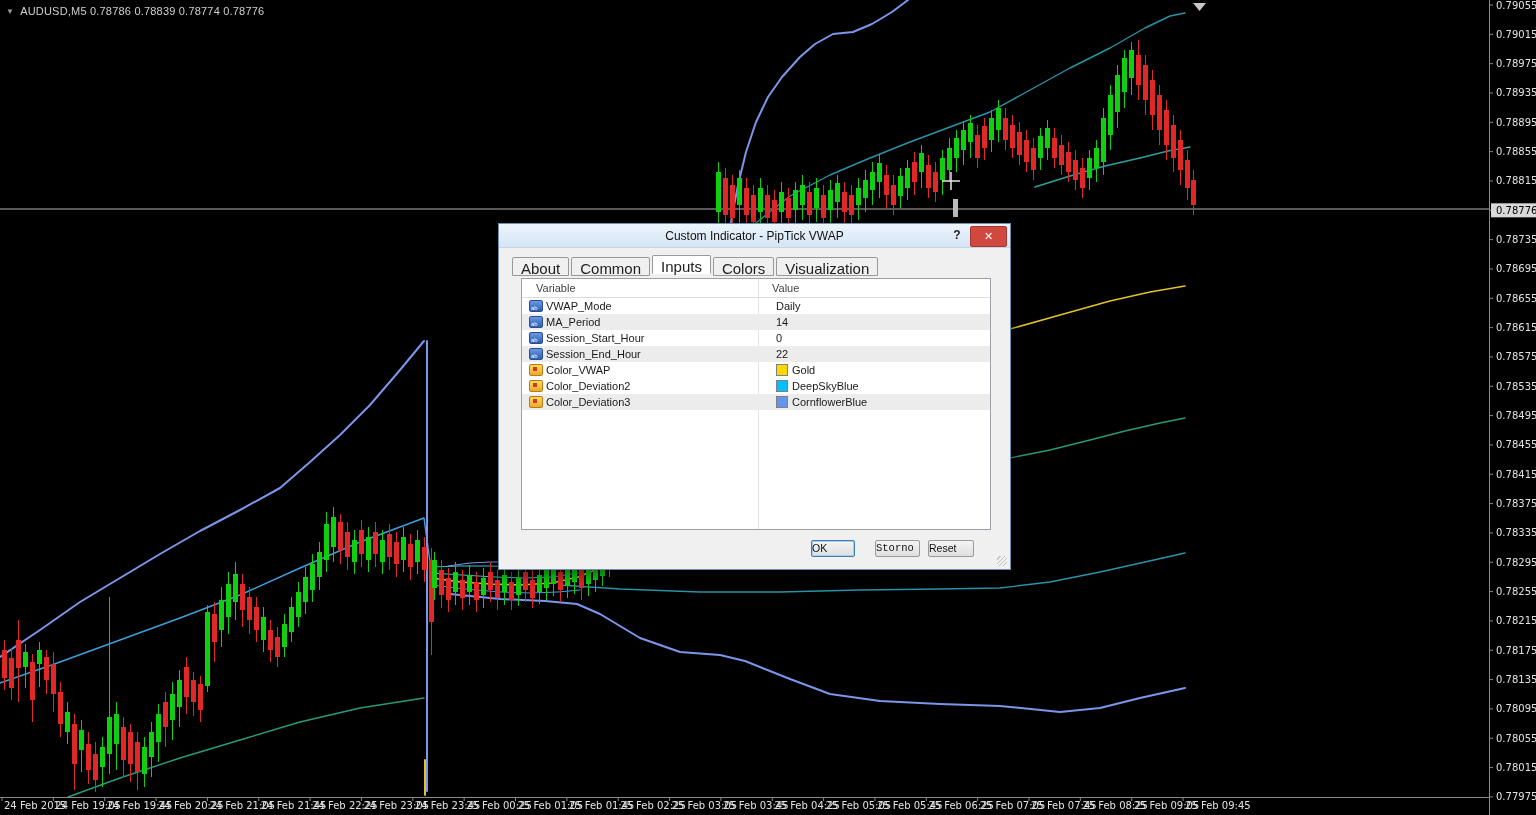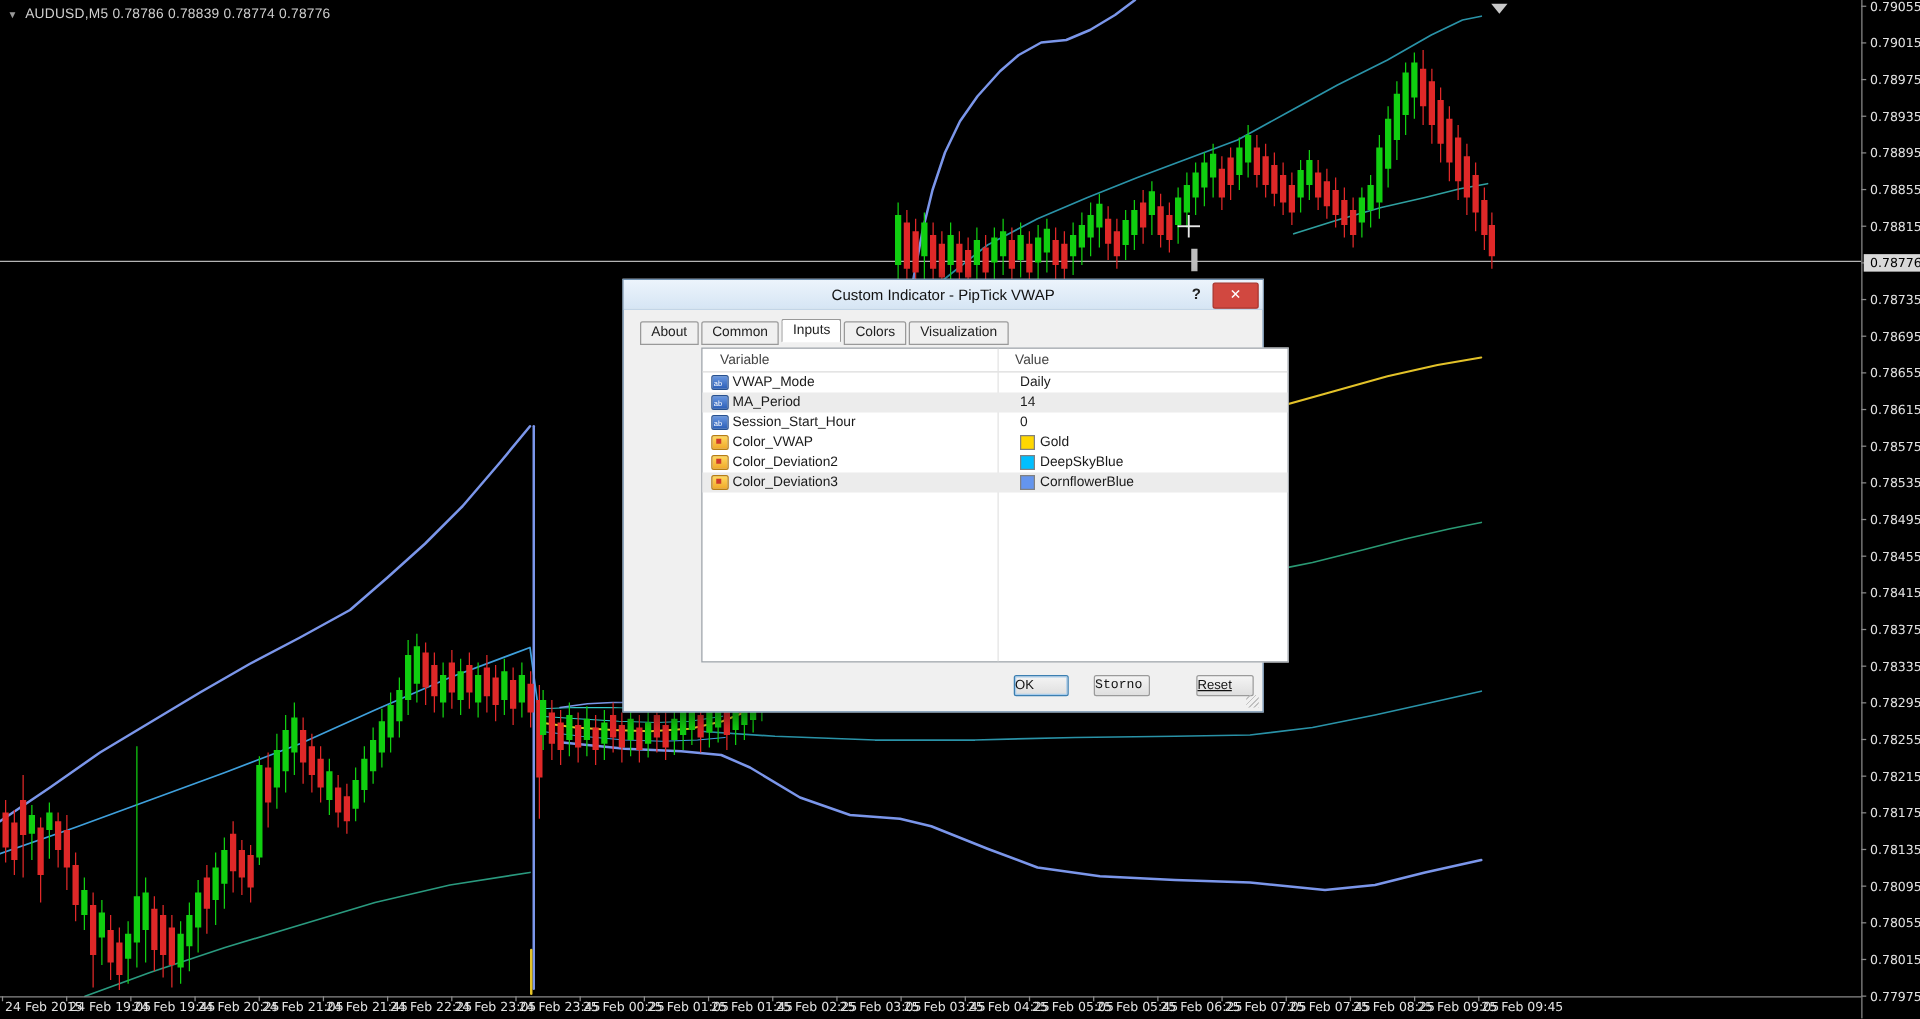--- a/index.html
+++ b/index.html
@@ -14,44 +14,44 @@
   .dialog{position:absolute;left:498px;top:223px;width:511px;height:345px;background:#f0f0f0;
     border:1px solid #6f8fae;box-shadow:0 4px 14px rgba(0,0,0,.55);font-size:11px;color:#1a1a1a;}
   .titlebar{height:23px;background:linear-gradient(#ecf4fc,#d6e5f4);display:flex;align-items:center;
     position:relative;border-bottom:1px solid #c3d5e6;}
   .titlebar .title{flex:1;text-align:center;font-size:12px;color:#111;}
   .help-btn{position:absolute;right:44px;top:3px;width:18px;height:17px;line-height:17px;text-align:center;
     color:#222;font-weight:bold;font-size:12px;cursor:default;}
   .close-btn{position:absolute;right:3px;top:2px;width:35px;height:19px;background:#d14840;
     border:1px solid #a8352e;border-radius:2px;color:#fff;font-size:11px;line-height:18px;text-align:center;}
   .tabs{display:flex;margin:7px 0 0 13px;position:relative;height:19px;}
-  .tab{background:#f0f0f0;border:1px solid #999;margin-right:2px;padding:2px 8px 2px;font-size:11px;
+  .tab{background:#f0f0f0;border:1px solid #999;margin-right:2px;padding:2px 8px 2px;font-size:15px;
     position:relative;top:2px;border-radius:2px 2px 0 0;color:#222;text-align:center;}
   .tab.active{background:#fff;top:0;padding-bottom:5px;z-index:3;border-bottom:1px solid #fff;}
   .content{position:absolute;left:22px;width:468px;top:54px;height:250px;background:#fff;
-    border:1px solid #9aa0a6;z-index:2;margin-left:40px;}
+    border:1px solid #9aa0a6;z-index:2;}
   .tbl-divider{position:absolute;left:236px;top:0;bottom:0;border-left:1px solid #e3e3e3;}
   .tbl-header{display:grid;grid-template-columns:236px 1fr;height:18px;line-height:18px;
     border-bottom:1px solid #dcdcdc;color:#444;}
   .tbl-header span{padding-left:14px;}
   .tbl-row{display:grid;grid-template-columns:236px 1fr;height:16px;line-height:16px;position:relative;}
   .tbl-row.alt{background:#ececec;}
   .tbl-row .varcell{display:flex;align-items:center;gap:3px;padding-left:7px;white-space:nowrap;overflow:hidden;}
   .tbl-row .valcell{display:flex;align-items:center;gap:4px;padding-left:18px;white-space:nowrap;}
   .p-icon{display:inline-block;width:12px;height:10px;border-radius:2px;flex:0 0 12px;position:relative;}
   .p-icon.numeric{background:linear-gradient(#6a97e0,#2c5fb8);border:1px solid #27508f;}
   .p-icon.numeric::after{content:"ab";position:absolute;left:1px;top:-1px;font-size:6px;color:#fff;}
   .p-icon.color{background:linear-gradient(#ffd95e,#f0a82a);border:1px solid #b57c14;}
   .p-icon.color::after{content:"";position:absolute;left:3px;top:2px;width:4px;height:4px;background:#d03a2a;}
   .swatch{display:inline-block;width:10px;height:10px;border:1px solid #808080;}
   .btn{position:absolute;height:15px;background:linear-gradient(#f4f4f4,#dfdfdf);border:1px solid #9b9b9b;
     border-radius:2px;font-size:10.5px;text-align:left;line-height:14px;color:#111;}
   .btn.ok{left:312px;top:316px;width:42px;border:1px solid #3c7fb1;box-shadow:0 0 0 1px #a9cdec inset;}
   .btn.storno{left:376px;top:316px;width:43px;font-family:Liberation Mono, monospace;}
-  .btn.reset{left:458px;top:316px;width:44px;text-decoration:underline;}
+  .btn.reset{left:429px;top:316px;width:44px;}
   .grip{position:absolute;right:3px;bottom:3px;width:10px;height:10px;
     background:repeating-linear-gradient(135deg,transparent 0 2px,#b5b5b5 2px 3px);opacity:.8;}
 </style>
 </head>
 <body>
 
 <div id="root">
   <svg id="chart" width="1536" height="815">
       <g>
         <line x1="0" y1="209" x2="1489" y2="209" stroke="#b4b4b4" stroke-width="1"></line>
@@ -550,20 +550,29 @@
           </div>
           <div class="tbl-row">
             <span class="varcell">
               <span class="p-icon numeric"></span>
               <span>Session_Start_Hour</span>
             </span>
             <span class="valcell">
               <span>0</span>
             </span>
           </div>
+          <div class="tbl-row alt">
+            <span class="varcell">
+              <span class="p-icon numeric"></span>
+              <span>Session_End_Hour</span>
+            </span>
+            <span class="valcell">
+              <span>22</span>
+            </span>
+          </div>
           <div class="tbl-row">
             <span class="varcell">
               <span class="p-icon color"></span>
               <span>Color_VWAP</span>
             </span>
             <span class="valcell">
               <span class="swatch" style="background: rgb(255, 215, 0);"></span>
               <span>Gold</span>
             </span>
           </div>

